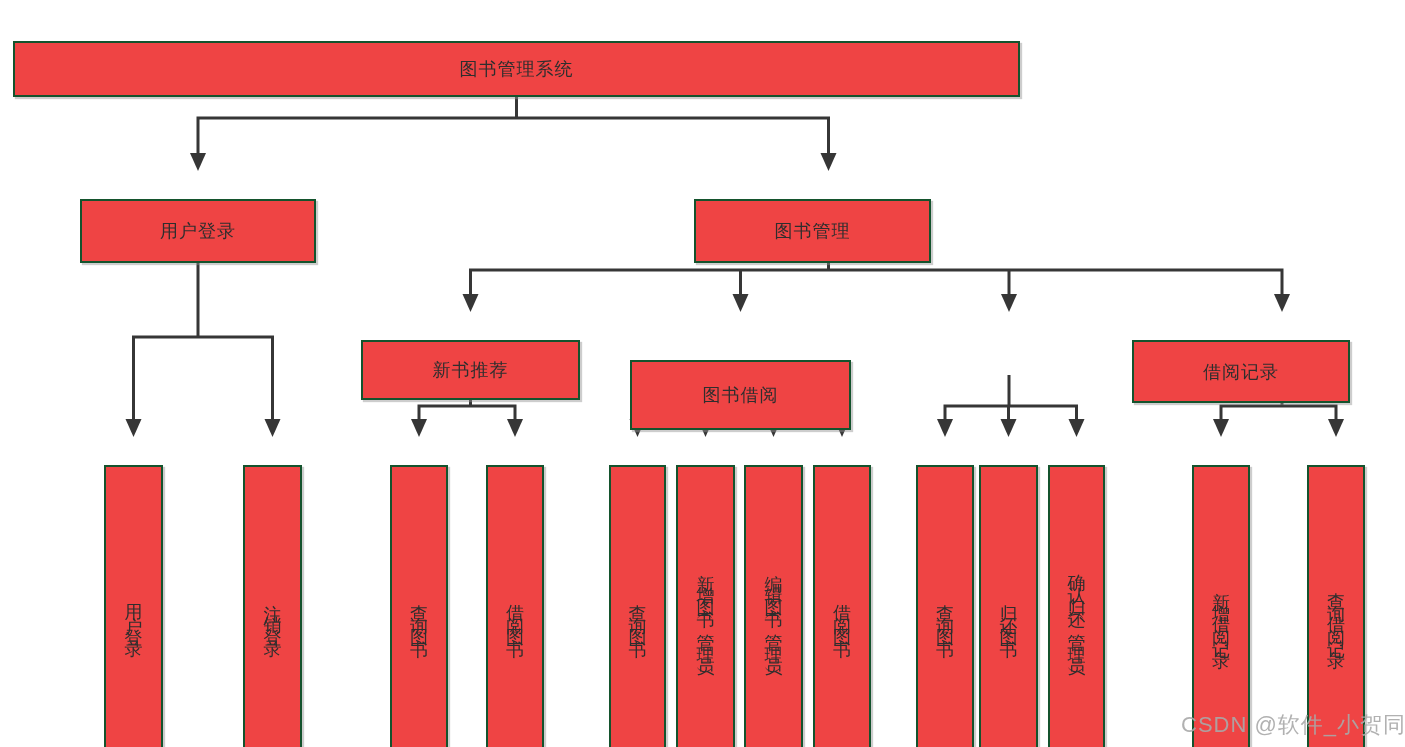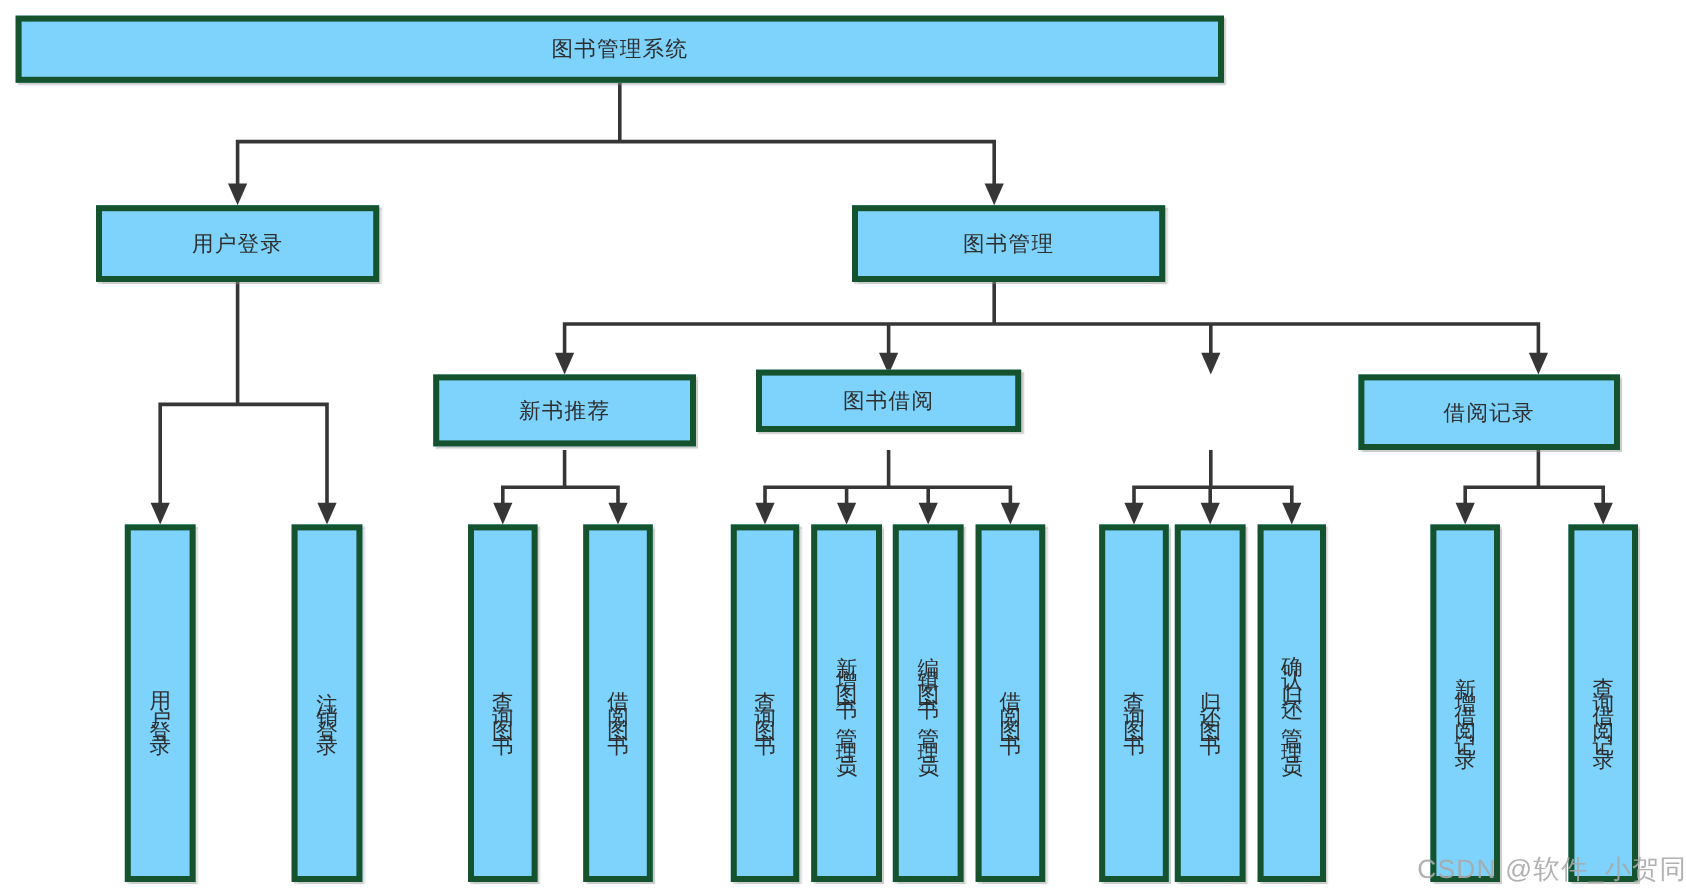--- a/index.html
+++ b/index.html
@@ -1,22 +1,23 @@
 <!DOCTYPE html>
 <html><head>
 <meta charset="utf-8">
 <style>
   html,body{margin:0;padding:0;background:#ffffff;}
   body{font-family:"Liberation Sans",sans-serif;}
   .canvas{position:relative;width:1405px;height:747px;background:#ffffff;overflow:hidden;color:#2e2e2e;}
   .connector-layer{position:absolute;left:0;top:0;width:1405px;height:747px;pointer-events:none;}
   .box{
-    position:absolute;box-sizing:border-box;background:#7dd3fc;
-    border:5px solid #14532d;display:flex;align-items:center;justify-content:center;
+    position:absolute;box-sizing:border-box;background:#ef4444;
+    border:2px solid #14532d;display:flex;align-items:center;justify-content:center;
     box-shadow:2px 2px 1px rgba(145,145,145,0.45);
+    margin-top:28px;
   }
   .hbox{font-size:18px;letter-spacing:1px;white-space:nowrap;}
   .vbox{
     writing-mode:vertical-rl;text-orientation:mixed;
     font-size:18px;letter-spacing:12px;line-height:1;
   }
   .leaf{top:437px;height:298px;}
   .watermark{
     position:absolute;left:1181px;top:710px;font-size:22px;color:#a9a9a9;
     letter-spacing:1px;white-space:nowrap;opacity:0.9;
@@ -66,24 +67,24 @@
     <g stroke="#363636" stroke-width="3" fill="#363636">
       <path fill="none" d="M1282 375 V406 M1221 406 H1336 M1221 404.5 V420 M1336 404.5 V420"></path>
       <polygon stroke="none" points="1213,419 1229,419 1221,437"></polygon>
       <polygon stroke="none" points="1328,419 1344,419 1336,437"></polygon>
     </g>
   </svg>
 
   <div class="box hbox" style="left:13px;top:13px;width:1007px;height:56px">图书管理系统</div>
 
   <div class="box hbox" style="left:80px;top:171px;width:236px;height:64px">用户登录</div>
-  <div class="box hbox" style="left:710px;top:171px;width:261px;height:64px">图书管理</div>
+  <div class="box hbox" style="left:694px;top:171px;width:237px;height:64px">图书管理</div>
 
   <div class="box hbox" style="left:361px;top:312px;width:219px;height:60px">新书推荐</div>
-  <div class="box hbox" style="left:630px;top:308px;width:221px;height:52px">图书借阅</div>
+  <div class="box hbox" style="left:630px;top:332px;width:221px;height:70px">图书借阅</div>
   <div class="box hbox" style="left:1132px;top:312px;width:218px;height:63px">借阅记录</div>
 
   <div class="box vbox leaf" style="left:104px;width:59px">用户登录</div>
   <div class="box vbox leaf" style="left:243px;width:59px">注销登录</div>
   <div class="box vbox leaf" style="left:390px;width:58px">查询图书</div>
   <div class="box vbox leaf" style="left:486px;width:58px">借阅图书</div>
   <div class="box vbox leaf" style="left:609px;width:57px">查询图书</div>
   <div class="box vbox leaf" style="left:676px;width:59px">新增图书（管理员）</div>
   <div class="box vbox leaf" style="left:744px;width:59px">编辑图书（管理员）</div>
   <div class="box vbox leaf" style="left:813px;width:58px">借阅图书</div>

